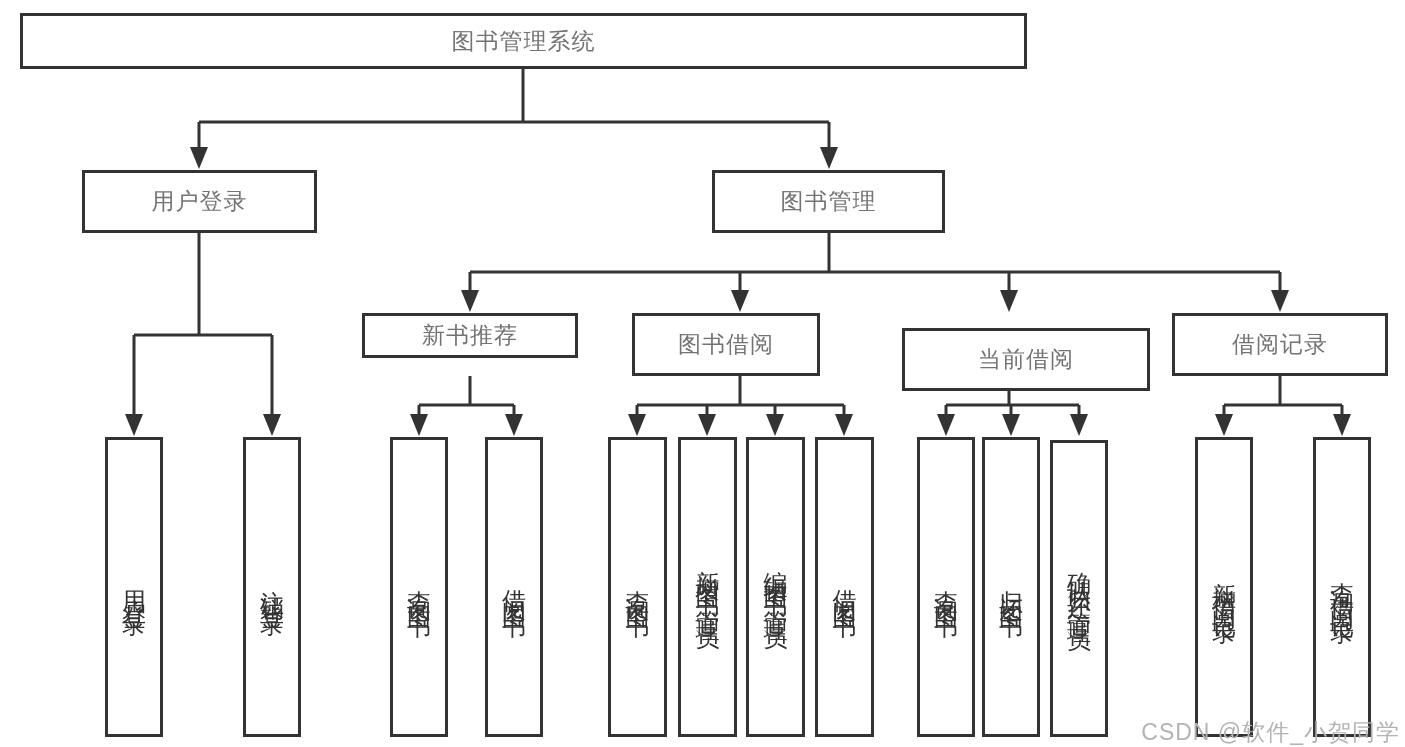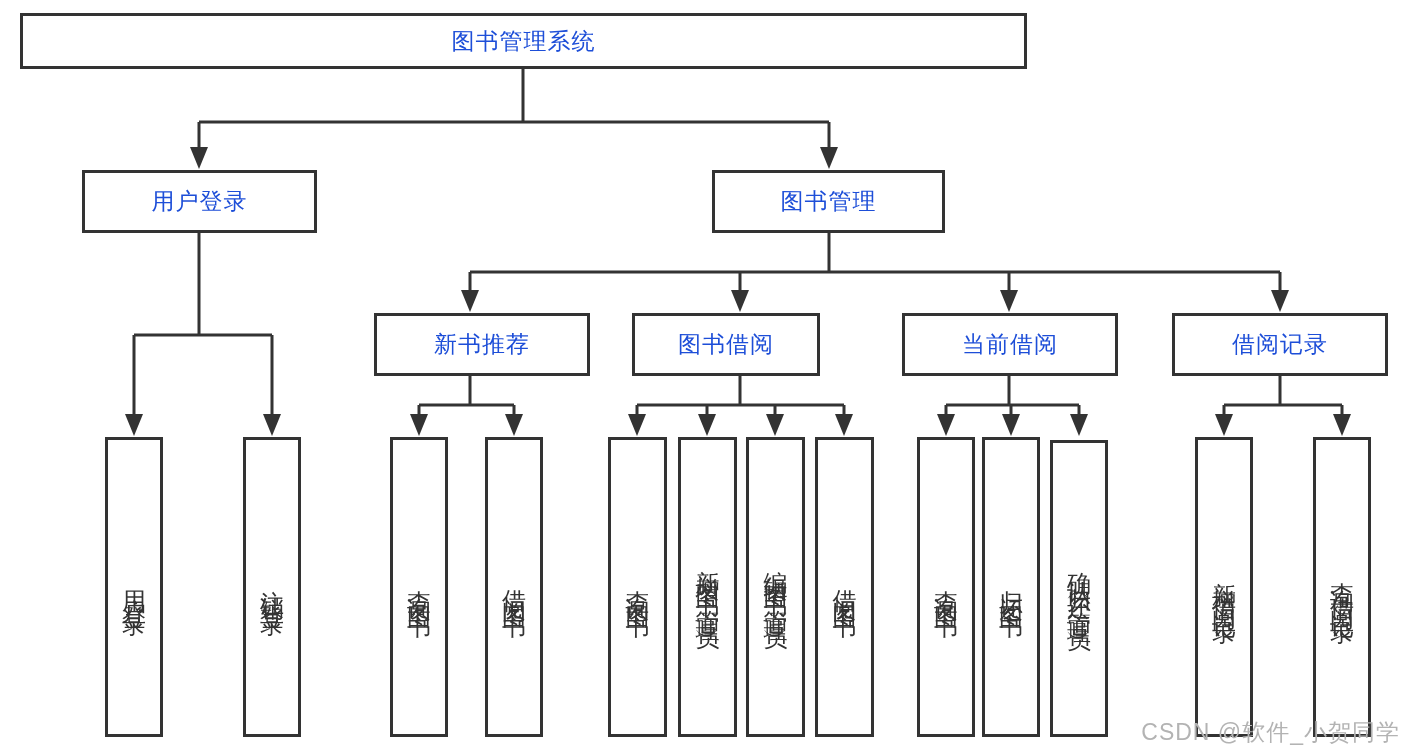--- a/index.html
+++ b/index.html
@@ -26,21 +26,21 @@
     box-sizing: border-box;
     background: #ffffff;
     border: 3px solid #333333;
     display: flex;
     align-items: center;
     justify-content: center;
     z-index: 1;
   }
   .h-label {
     font-size: 23px;
-    color: #1d4ed8;
+    color: #737373;
     letter-spacing: 1px;
     white-space: nowrap;
   }
   .leaf .v-label {
     writing-mode: vertical-rl;
     text-orientation: mixed;
     font-size: 24px;
     line-height: 1;
     letter-spacing: 8px;
     color: #333333;
@@ -99,27 +99,27 @@
     <span class="h-label">图书管理系统</span>
   </div>
 
   <div class="box" style="left:82px; top:170px; width:235px; height:63px;">
     <span class="h-label">用户登录</span>
   </div>
   <div class="box" style="left:712px; top:170px; width:233px; height:63px;font-family:Liberation Mono, monospace;">
     <span class="h-label">图书管理</span>
   </div>
 
-  <div class="box" style="left:362px; top:313px; width:216px; height:63px;margin-left:12px;">
+  <div class="box" style="left:362px; top:313px; width:216px; height:45px;">
     <span class="h-label">新书推荐</span>
   </div>
   <div class="box" style="left:632px; top:313px; width:188px; height:63px;">
     <span class="h-label">图书借阅</span>
   </div>
-  <div class="box" style="left:902px; top:313px; width:216px; height:63px;font-family:Liberation Serif, serif;">
+  <div class="box" style="left:902px; top:328px; width:248px; height:63px;font-family:Liberation Serif, serif;">
     <span class="h-label">当前借阅</span>
   </div>
   <div class="box" style="left:1172px; top:313px; width:216px; height:63px;">
     <span class="h-label">借阅记录</span>
   </div>
 
   <div class="box leaf" style="left:105px; top:437px; width:58px; height:300px;">
     <span class="v-label">用户登录</span>
   </div>
   <div class="box leaf" style="left:243px; top:437px; width:58px; height:300px;">

